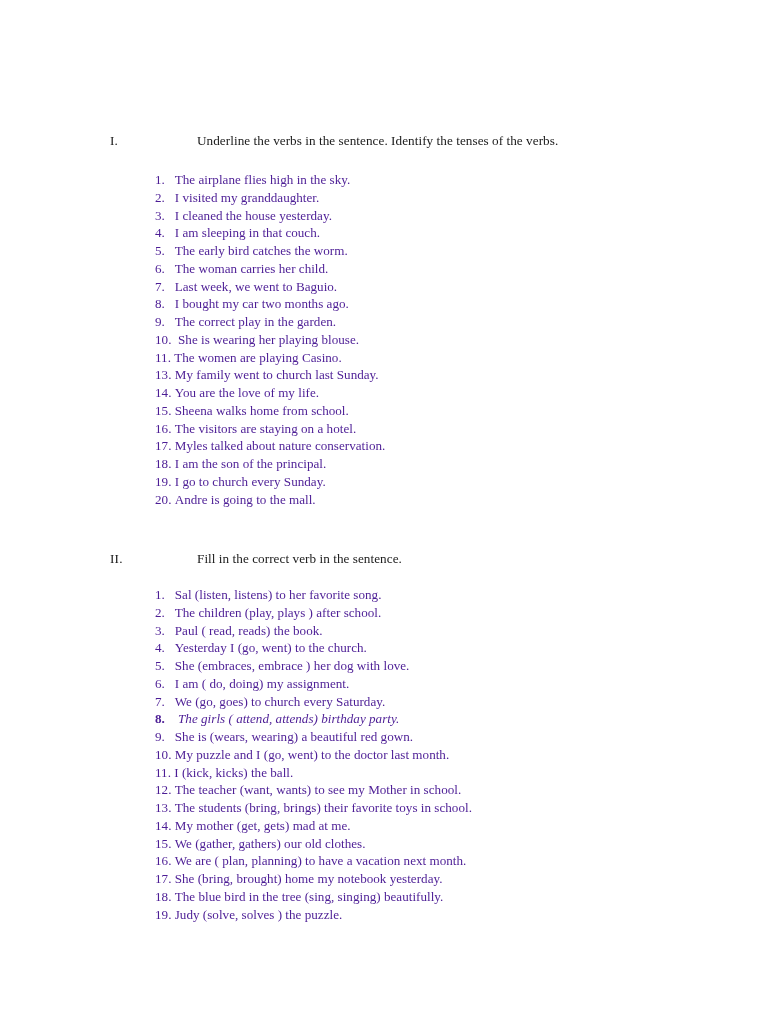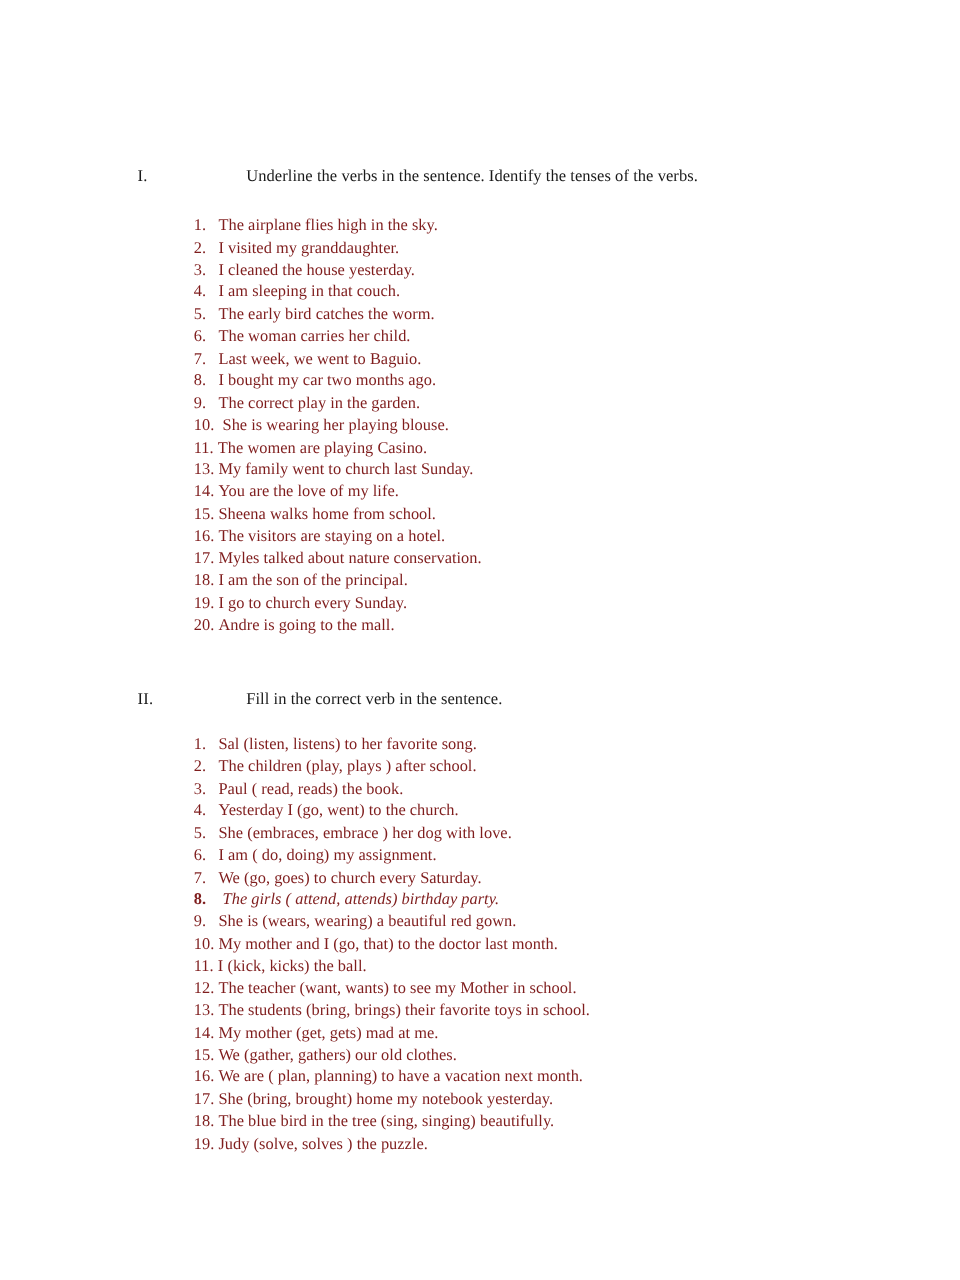--- a/index.html
+++ b/index.html
@@ -69,21 +69,21 @@
   }
   #section-1 .qlist { top: 40px; }
   #section-2 .qlist { top: 37px; }
 
   .qitem {
     font-size: 13.1px;
     line-height: 17.75px;
     height: 17.75px;
     white-space: pre;
     letter-spacing: 0.02px;
-    color: #7f1d1d;
+    color: #4c1d95;
   }
   .qitem.bold-num {
     font-weight: bold;
   }
   .qitem.bold-num .qtext {
     font-weight: normal;
     font-style: italic;
   }
   .qnum {
     display: inline;
@@ -133,21 +133,21 @@
     <ul class="qlist" id="section-2-list">
         <li class="qitem"><span class="qnum">1.</span><span>&nbsp;&nbsp;&nbsp;</span><span class="qtext">Sal (listen, listens) to her favorite song.</span></li>
         <li class="qitem"><span class="qnum">2.</span><span>&nbsp;&nbsp;&nbsp;</span><span class="qtext">The children (play, plays ) after school.</span></li>
         <li class="qitem"><span class="qnum">3.</span><span>&nbsp;&nbsp;&nbsp;</span><span class="qtext">Paul ( read, reads) the book.</span></li>
         <li class="qitem"><span class="qnum">4.</span><span>&nbsp;&nbsp;&nbsp;</span><span class="qtext">Yesterday I (go, went) to the church.</span></li>
         <li class="qitem"><span class="qnum">5.</span><span>&nbsp;&nbsp;&nbsp;</span><span class="qtext">She (embraces, embrace ) her dog with love.</span></li>
         <li class="qitem"><span class="qnum">6.</span><span>&nbsp;&nbsp;&nbsp;</span><span class="qtext">I am ( do, doing) my assignment.</span></li>
         <li class="qitem"><span class="qnum">7.</span><span>&nbsp;&nbsp;&nbsp;</span><span class="qtext">We (go, goes) to church every Saturday.</span></li>
         <li class="qitem bold-num"><span class="qnum">8.</span><span>&nbsp;&nbsp;&nbsp;</span><span class="qtext"> The girls ( attend, attends) birthday party.</span></li>
         <li class="qitem"><span class="qnum">9.</span><span>&nbsp;&nbsp;&nbsp;</span><span class="qtext">She is (wears, wearing) a beautiful red gown.</span></li>
-        <li class="qitem"><span class="qnum">10.</span><span>&nbsp;</span><span class="qtext">My mother and I (go, that) to the doctor last month.</span></li>
+        <li class="qitem"><span class="qnum">10.</span><span>&nbsp;</span><span class="qtext">My puzzle and I (go, went) to the doctor last month.</span></li>
         <li class="qitem"><span class="qnum">11.</span><span>&nbsp;</span><span class="qtext">I (kick, kicks) the ball.</span></li>
         <li class="qitem"><span class="qnum">12.</span><span>&nbsp;</span><span class="qtext">The teacher (want, wants) to see my Mother in school.</span></li>
         <li class="qitem"><span class="qnum">13.</span><span>&nbsp;</span><span class="qtext">The students (bring, brings) their favorite toys in school.</span></li>
         <li class="qitem"><span class="qnum">14.</span><span>&nbsp;</span><span class="qtext">My mother (get, gets) mad at me.</span></li>
         <li class="qitem"><span class="qnum">15.</span><span>&nbsp;</span><span class="qtext">We (gather, gathers) our old clothes.</span></li>
         <li class="qitem"><span class="qnum">16.</span><span>&nbsp;</span><span class="qtext">We are ( plan, planning) to have a vacation next month.</span></li>
         <li class="qitem"><span class="qnum">17.</span><span>&nbsp;</span><span class="qtext">She (bring, brought) home my notebook yesterday.</span></li>
         <li class="qitem"><span class="qnum">18.</span><span>&nbsp;</span><span class="qtext">The blue bird in the tree (sing, singing) beautifully.</span></li>
         <li class="qitem"><span class="qnum">19.</span><span>&nbsp;</span><span class="qtext">Judy (solve, solves ) the puzzle.</span></li>
       </ul>

